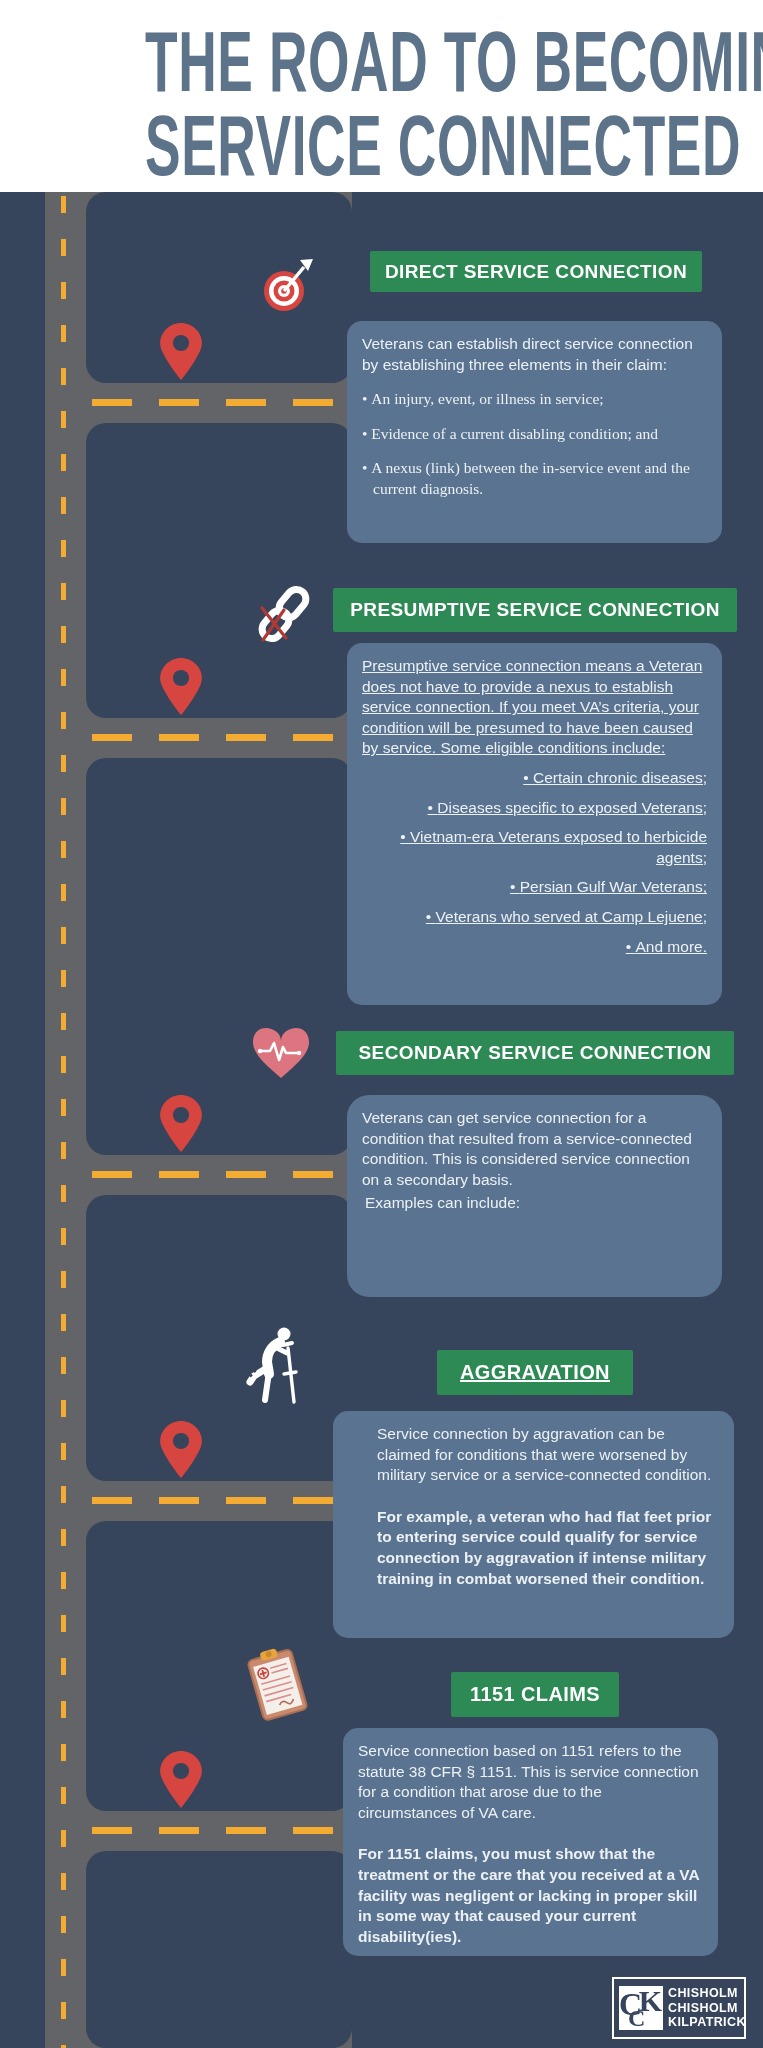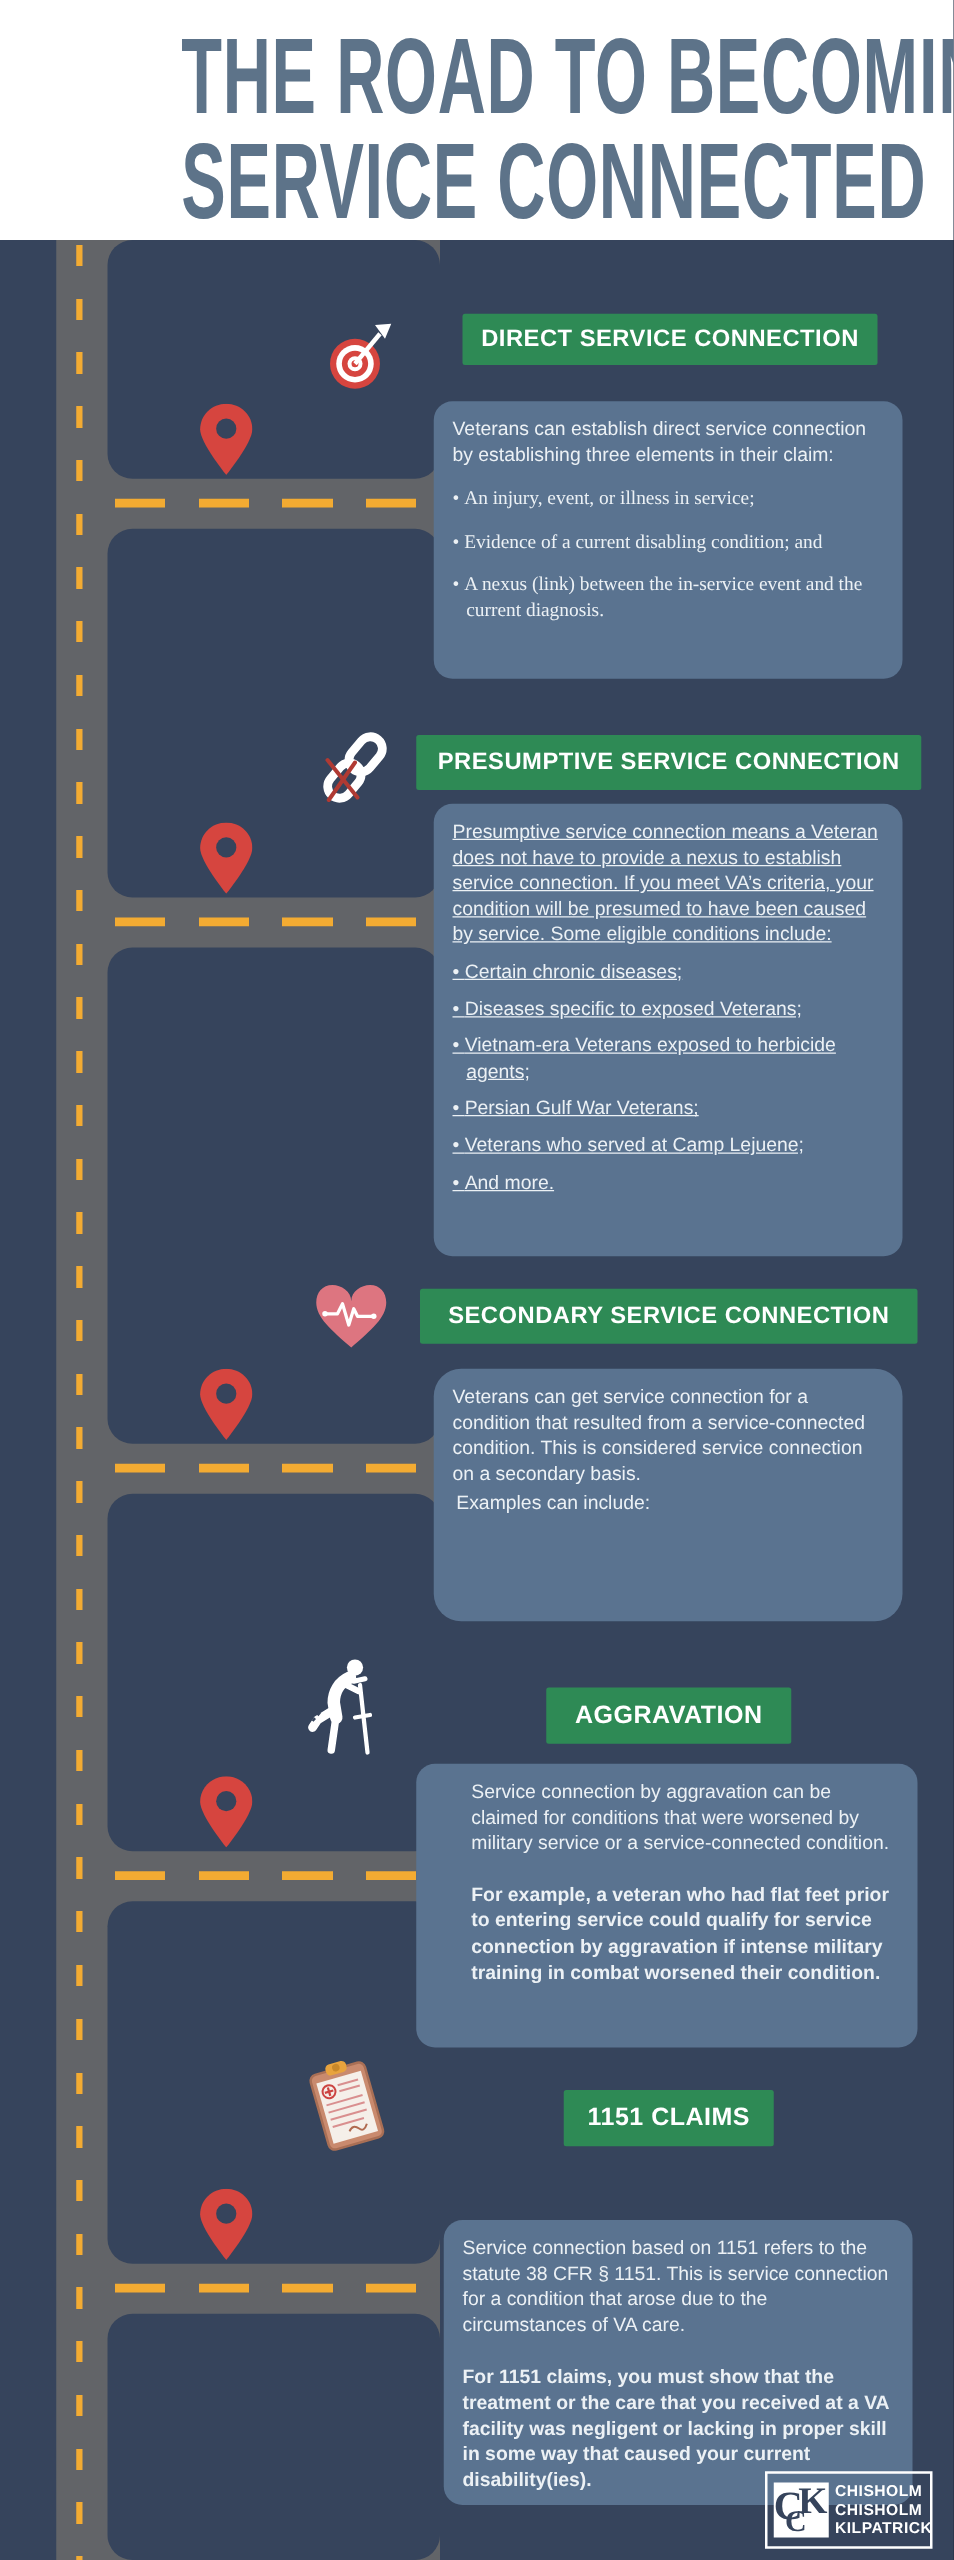--- a/index.html
+++ b/index.html
@@ -34,21 +34,21 @@
   .tbox{position:absolute;background:#5a7390;border-radius:15px;color:#ecf1f5;
         padding:13px 15px;font-size:15.5px;line-height:1.33;z-index:5;}
   .tbox p{margin:0;}
   .tbox p + p{margin-top:21px;font-weight:bold;}
   .subhead{margin-top:3px;padding-left:3px;}
   ul.bullets{list-style:none;margin:0;padding:0;}
   ul.bullets li{padding-left:11px;text-indent:-11px;}
   ul.bullets li::before{content:"\2022\00a0";}
   .bl-1{margin-left:50px;margin-top:15px;font-family:Liberation Serif, serif;}
   .bl-1 li{margin-top:14px;}
-  .bl-2{margin-left:22px;margin-top:10px;}
+  .bl-2{margin-left:22px;margin-top:10px;text-align:right;}
   .bl-2 li{margin-top:9px;}
   .bl-3{margin-left:48px;margin-top:4px;}
   .bl-3 li{margin-top:6px;}
 
   
   .logo{position:absolute;left:612px;top:1977px;width:134px;height:62px;border:2px solid #ffffff;
         display:flex;align-items:center;gap:5px;padding:4px 5px;box-sizing:border-box;z-index:5;}
   .monogram{position:relative;width:44px;height:44px;background:#ffffff;flex:0 0 auto;}
   .monogram span{position:absolute;color:#36445c;font-family:"Liberation Serif",serif;font-weight:700;line-height:1;}
   .monogram .c1{left:0px;top:2px;font-size:32px;}
@@ -166,21 +166,21 @@
 
   <div class="badge" style="left:370px;top:251px;width:332px;height:41px;">
     <span>DIRECT SERVICE CONNECTION</span>
   </div>
   <div class="badge" style="left:333px;top:588px;width:404px;height:44px;">
     <span>PRESUMPTIVE SERVICE CONNECTION</span>
   </div>
   <div class="badge" style="left:336px;top:1031px;width:398px;height:44px;">
     <span>SECONDARY SERVICE CONNECTION</span>
   </div>
-  <div class="badge small" style="left:437px;top:1350px;width:196px;height:45px;">
+  <div class="badge small" style="left:437px;top:1350px;width:196px;height:45px;text-decoration:underline;">
     <span>AGGRAVATION</span>
   </div>
   <div class="badge small" style="left:451px;top:1672px;width:168px;height:45px;">
     <span>1151 CLAIMS</span>
   </div>
 
   <div class="tbox" style="left:347px;top:321px;width:345px;height:196px;">
     <p>Veterans can establish direct service connection by establishing three elements in their claim:</p>
     <ul class="bullets bl-1">
       <li>An injury, event, or illness in service;</li>
@@ -204,21 +204,21 @@
   <div class="tbox" style="left:347px;top:1095px;width:345px;height:176px;border-radius:22px;">
     <p>Veterans can get service connection for a condition that resulted from a service-connected condition. This is considered service connection on a secondary basis.</p>
     <div class="subhead">Examples can include:</div>
   </div>
 
   <div class="tbox" style="left:333px;top:1411px;width:342px;height:201px;padding-left:44px;">
     <p>Service connection by aggravation can be claimed for conditions that were worsened by military service or a service-connected condition.</p>
     <p>For example, a veteran who had flat feet prior to entering service could qualify for service connection by aggravation if intense military training in combat worsened their condition.</p>
   </div>
 
-  <div class="tbox" style="left:355px;top:1728px;width:345px;height:202px;margin-top:48px;">
+  <div class="tbox" style="left:343px;top:1728px;width:345px;height:202px;">
     <p>Service connection based on 1151 refers to the statute 38 CFR § 1151. This is service connection for a condition that arose due to the circumstances of VA care.</p>
     <p>For 1151 claims, you must show that the treatment or the care that you received at a VA facility was negligent or lacking in proper skill in some way that caused your current disability(ies).</p>
   </div>
 
   <div class="logo">
     <div class="monogram">
       <span class="c1">C</span>
       <span class="k1">K</span>
       <span class="c2">C</span>
     </div>

